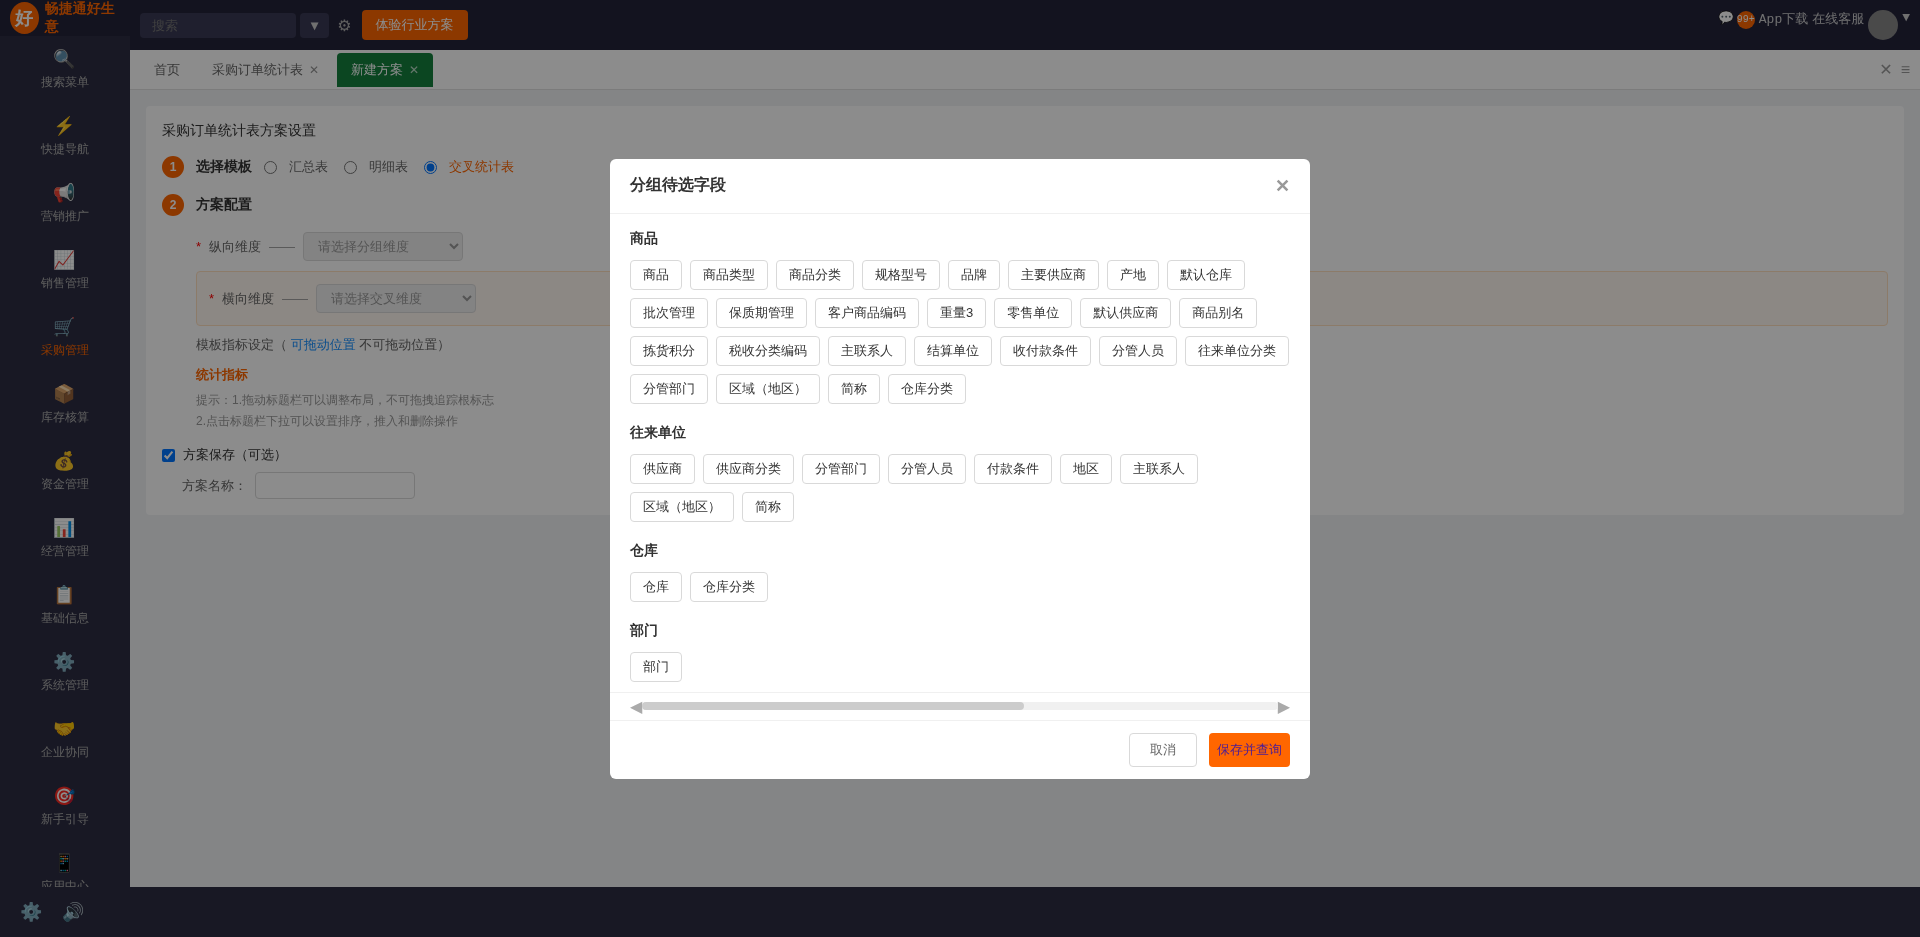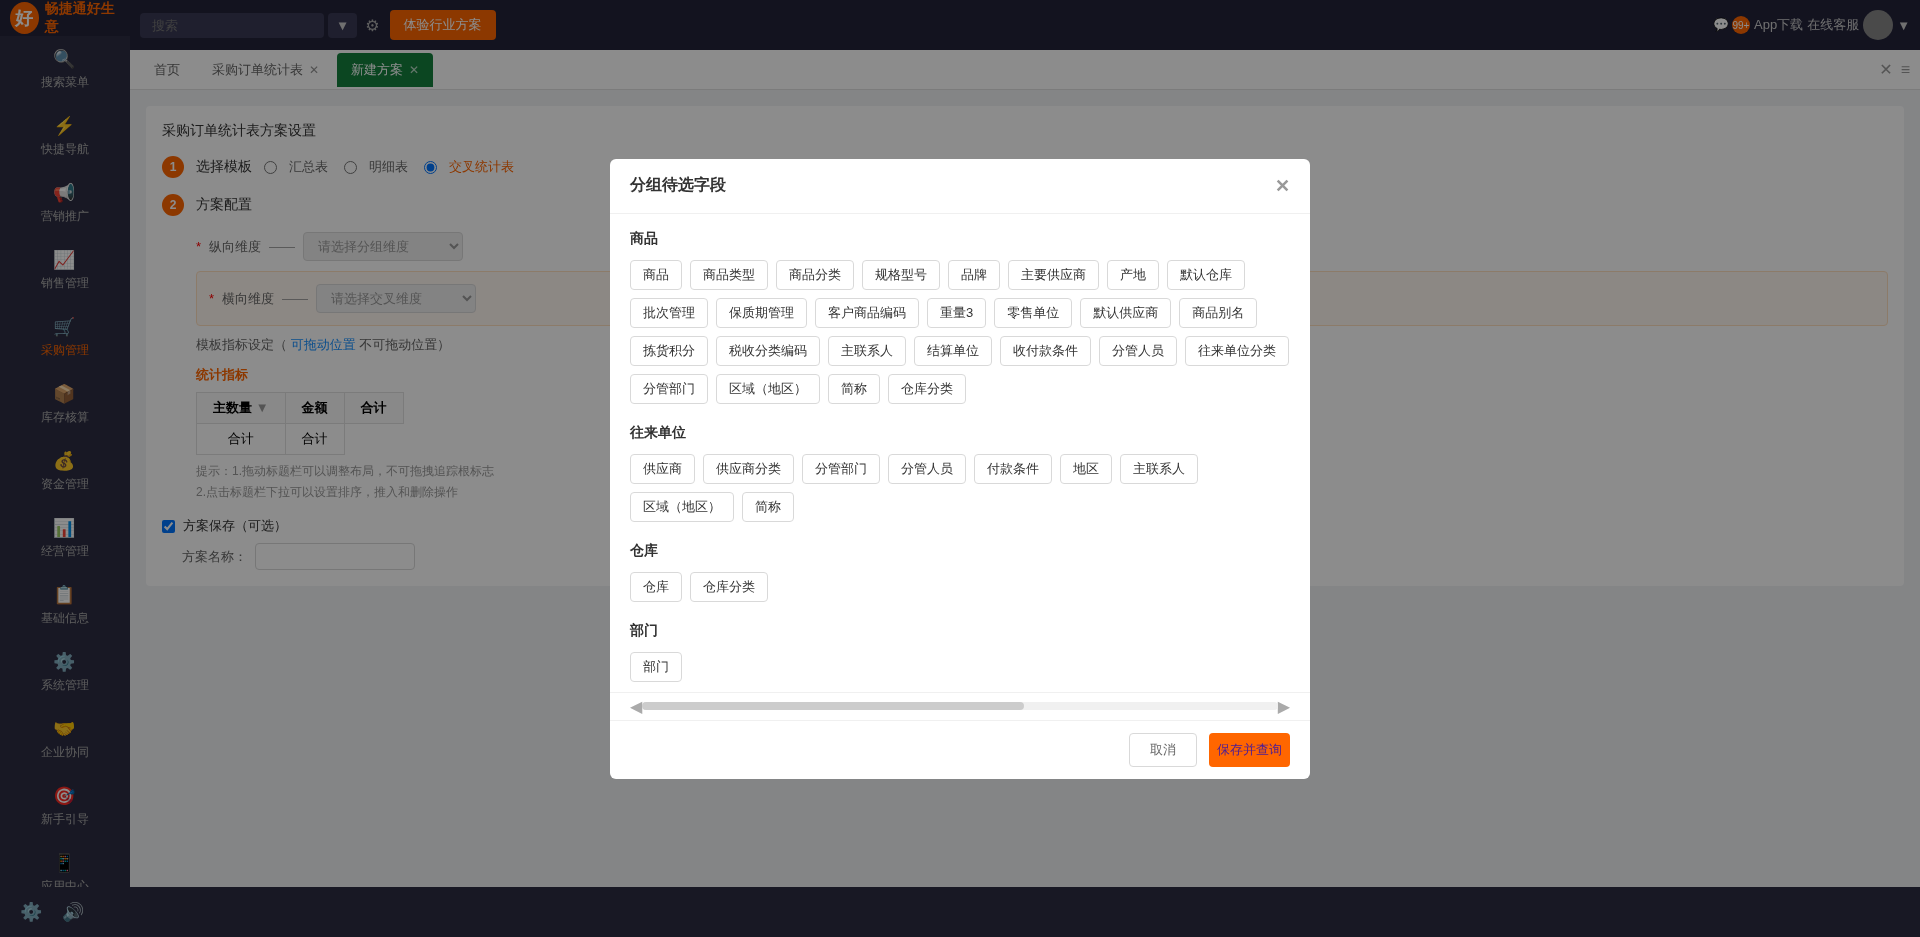--- a/index.html
+++ b/index.html
@@ -17,26 +17,26 @@
       display: flex; flex-direction: column; align-items: center; padding: 12px 0; color: #aaa; cursor: pointer; font-size: 12px; gap: 4px;
     }
     .sidebar-item-icon { font-size: 18px; }
     .sidebar-item.active { color: #f60; }
 
     
     .topbar {
       position: fixed; left: 130px; top: 0; right: 0; height: 50px; background: #23233a; display: flex; align-items: center; z-index: 100; padding: 0 10px;
     }
     .topbar-search {
-      background: #3a3a55; border: none; border-radius: 4px; color: #ccc; padding: 5px 12px; width: 184px; font-size: 13px;
+      background: #3a3a55; border: none; border-radius: 4px; color: #ccc; padding: 5px 12px; width: 156px; font-size: 13px;
     }
     .topbar-dropdown { background: #3a3a55; border: none; color: #ccc; padding: 5px 8px; border-radius: 4px; margin-left: 4px; cursor: pointer; }
     .topbar-gear { color: #aaa; margin-left: 8px; cursor: pointer; font-size: 16px; }
     .topbar-trial { background: #f60; color: white; border: none; border-radius: 4px; padding: 6px 14px; font-size: 13px; cursor: pointer; margin-left: 10px; }
-    .topbar-right { margin-left: auto; display: flex; align-items: center; gap: 4px; color: #ccc; font-size: 13px; }
+    .topbar-right { margin-left: auto; display: flex; align-items: flex-start; gap: 4px; color: #ccc; font-size: 13px; font-family: Liberation Mono, monospace; }
     .topbar-badge { background: #f60; color: white; border-radius: 50%; width: 18px; height: 18px; display: inline-flex; align-items: center; justify-content: center; font-size: 10px; margin-left: 2px; }
     .topbar-avatar { width: 30px; height: 30px; background: #888; border-radius: 50%; }
 
     
     .tabs-bar {
       position: fixed; left: 130px; top: 50px; right: 0; height: 40px; background: #fff; display: flex; align-items: center; border-bottom: 1px solid #e0e0e0; z-index: 99; padding: 0 10px; gap: 12px;
     }
     .tab {
       padding: 8px 14px; font-size: 13px; color: #666; cursor: pointer; border-radius: 4px 4px 0 0; display: flex; align-items: center; gap: 6px;
     }
@@ -49,21 +49,21 @@
       position: fixed; left: 130px; top: 90px; right: 0; bottom: 0; background: #f0f2f5; padding: 16px; overflow: auto;
     }
 
     
     .page-bg {
       background: #fff; border-radius: 4px; padding: 16px; position: relative;
     }
     .page-title { font-size: 14px; color: #333; margin-bottom: 16px; }
     .step-row { display: flex; align-items: center; gap: 12px; margin-bottom: 16px; }
     .step-badge { background: #f60; color: white; border-radius: 50%; width: 22px; height: 22px; display: inline-flex; align-items: center; justify-content: center; font-size: 12px; font-weight: bold; }
-    .step-label { font-size: 14px; color: #333; font-weight: normal; }
+    .step-label { font-size: 14px; color: #333; font-weight: bold; }
     .radio-group { display: flex; gap: 16px; align-items: center; }
     .radio-item { display: flex; align-items: center; gap: 12px; color: #666; cursor: pointer; font-size: 13px; }
     .radio-active { color: #f60; }
 
     
     .modal-overlay {
       position: fixed; left: 0; top: 0; right: 0; bottom: 0; background: rgba(0,0,0,0.45); z-index: 200; display: flex; align-items: center; justify-content: center;
     }
     .modal {
       background: white; border-radius: 6px; width: 700px; max-height: 620px; display: flex; flex-direction: column; position: relative;
@@ -261,37 +261,20 @@
     </div>
 
     <div style="padding-left:34px; font-size:13px; color:#666; margin-bottom:12px;">
       <span>模板指标设定（</span>
       <span style="color:#1890ff; cursor:pointer;">可拖动位置</span>
       <span>不可拖动位置）</span>
     </div>
 
     <div style="padding-left:34px; margin-bottom:8px;">
       <div style="color:#f60; font-size:13px; font-weight:bold; margin-bottom:8px;">统计指标</div>
-      <table style="border-collapse:collapse; font-size:13px;">
-        <thead>
-          <tr>
-            <th style="border:1px solid #e0e0e0; padding:6px 16px; background:#fafafa;">
-              <span>主数量</span> <span style="color:#999;">▼</span>
-            </th>
-            <th style="border:1px solid #e0e0e0; padding:6px 16px; background:#fafafa;">金额</th>
-            <th style="border:1px solid #e0e0e0; padding:6px 16px; background:#fafafa;">合计</th>
-          </tr>
-        </thead>
-        <tbody>
-          <tr>
-            <td style="border:1px solid #e0e0e0; padding:6px 16px; text-align:center;">合计</td>
-            <td style="border:1px solid #e0e0e0; padding:6px 16px; text-align:center;">合计</td>
-          </tr>
-        </tbody>
-      </table>
     </div>
 
     <div style="padding-left:34px; color:#999; font-size:12px; margin-bottom:4px;">提示：1.拖动标题栏可以调整布局，不可拖拽追踪根标志</div>
     <div style="padding-left:34px; color:#999; font-size:12px; margin-bottom:16px;">2.点击标题栏下拉可以设置排序，推入和删除操作</div>
 
     <div style="display:flex; align-items:center; gap:8px; margin-bottom:8px;">
       <input type="checkbox" checked="" style="">
       <span style="color:#333; font-size:13px;">方案保存（可选）</span>
     </div>
     <div style="display:flex; align-items:center; gap:8px; padding-left:20px;">

